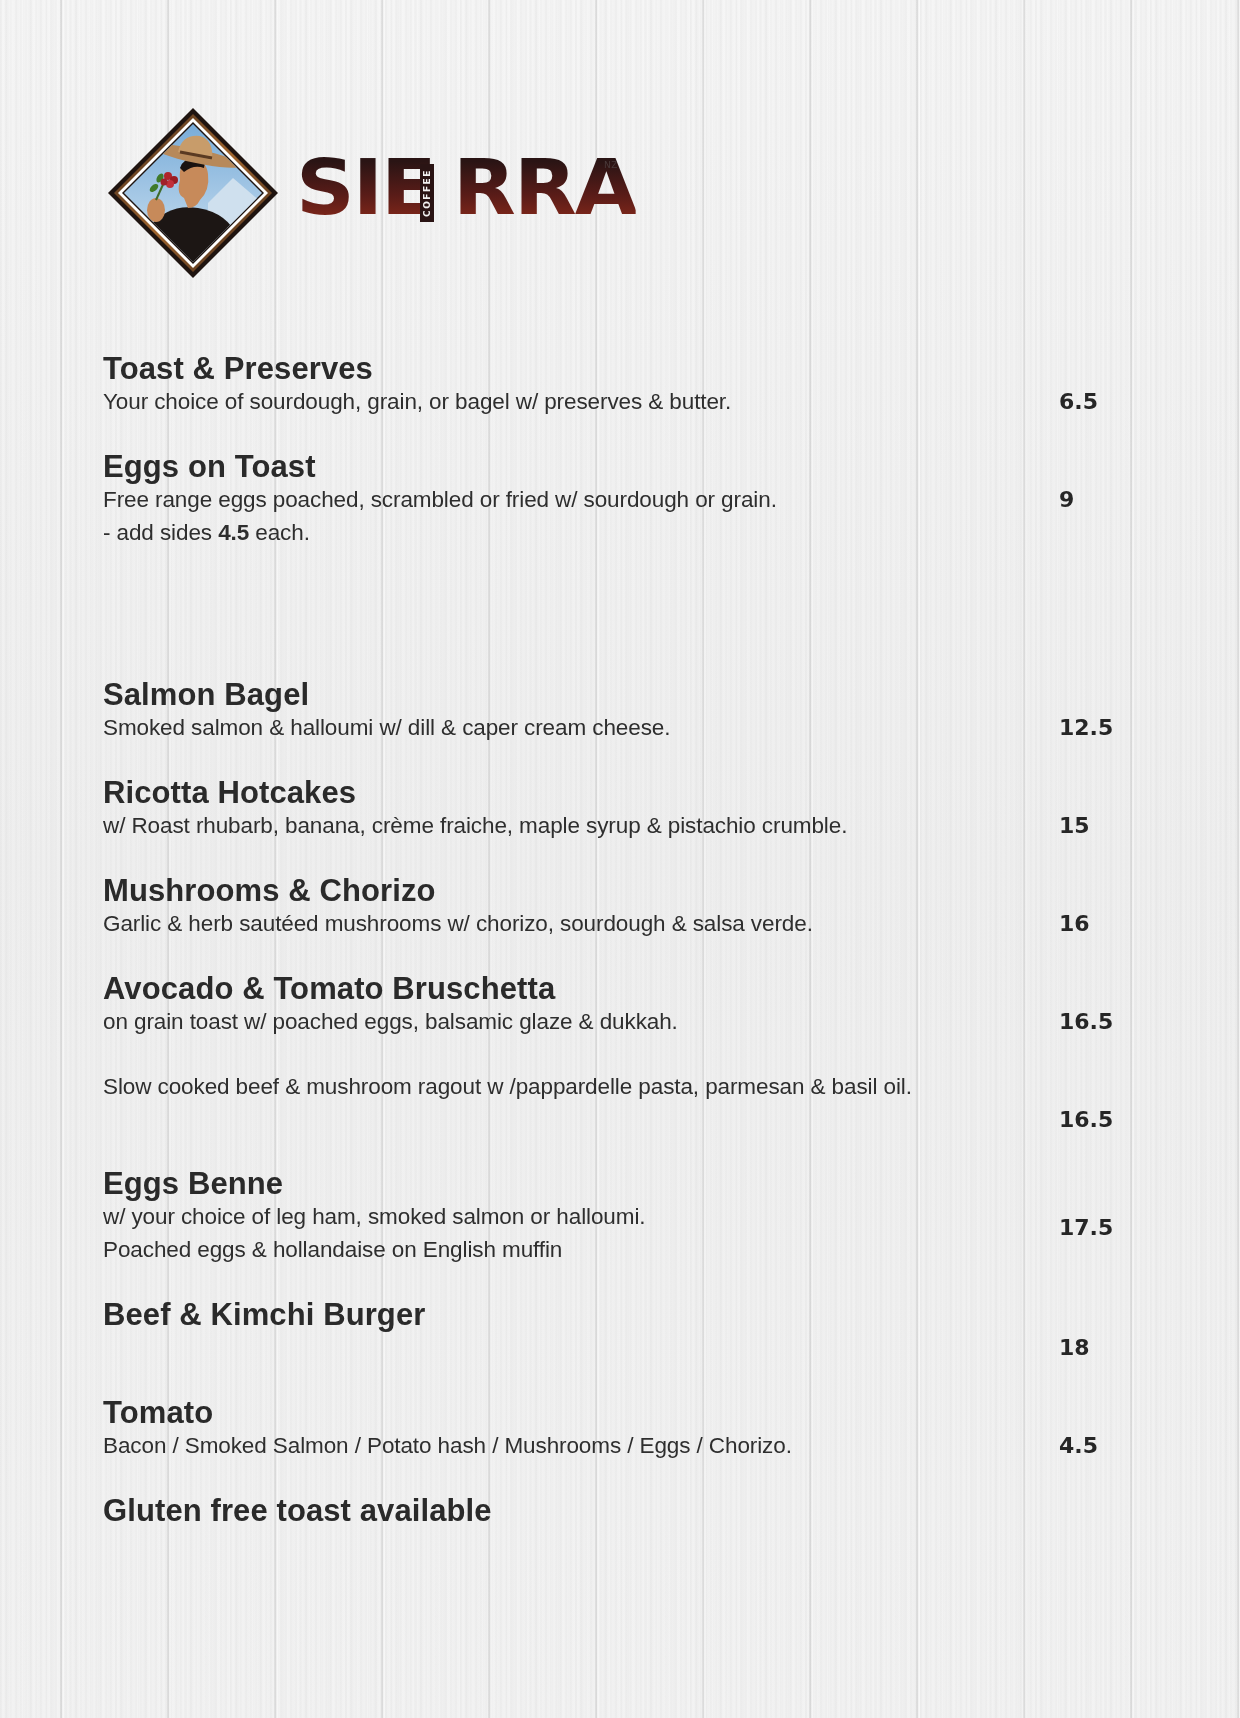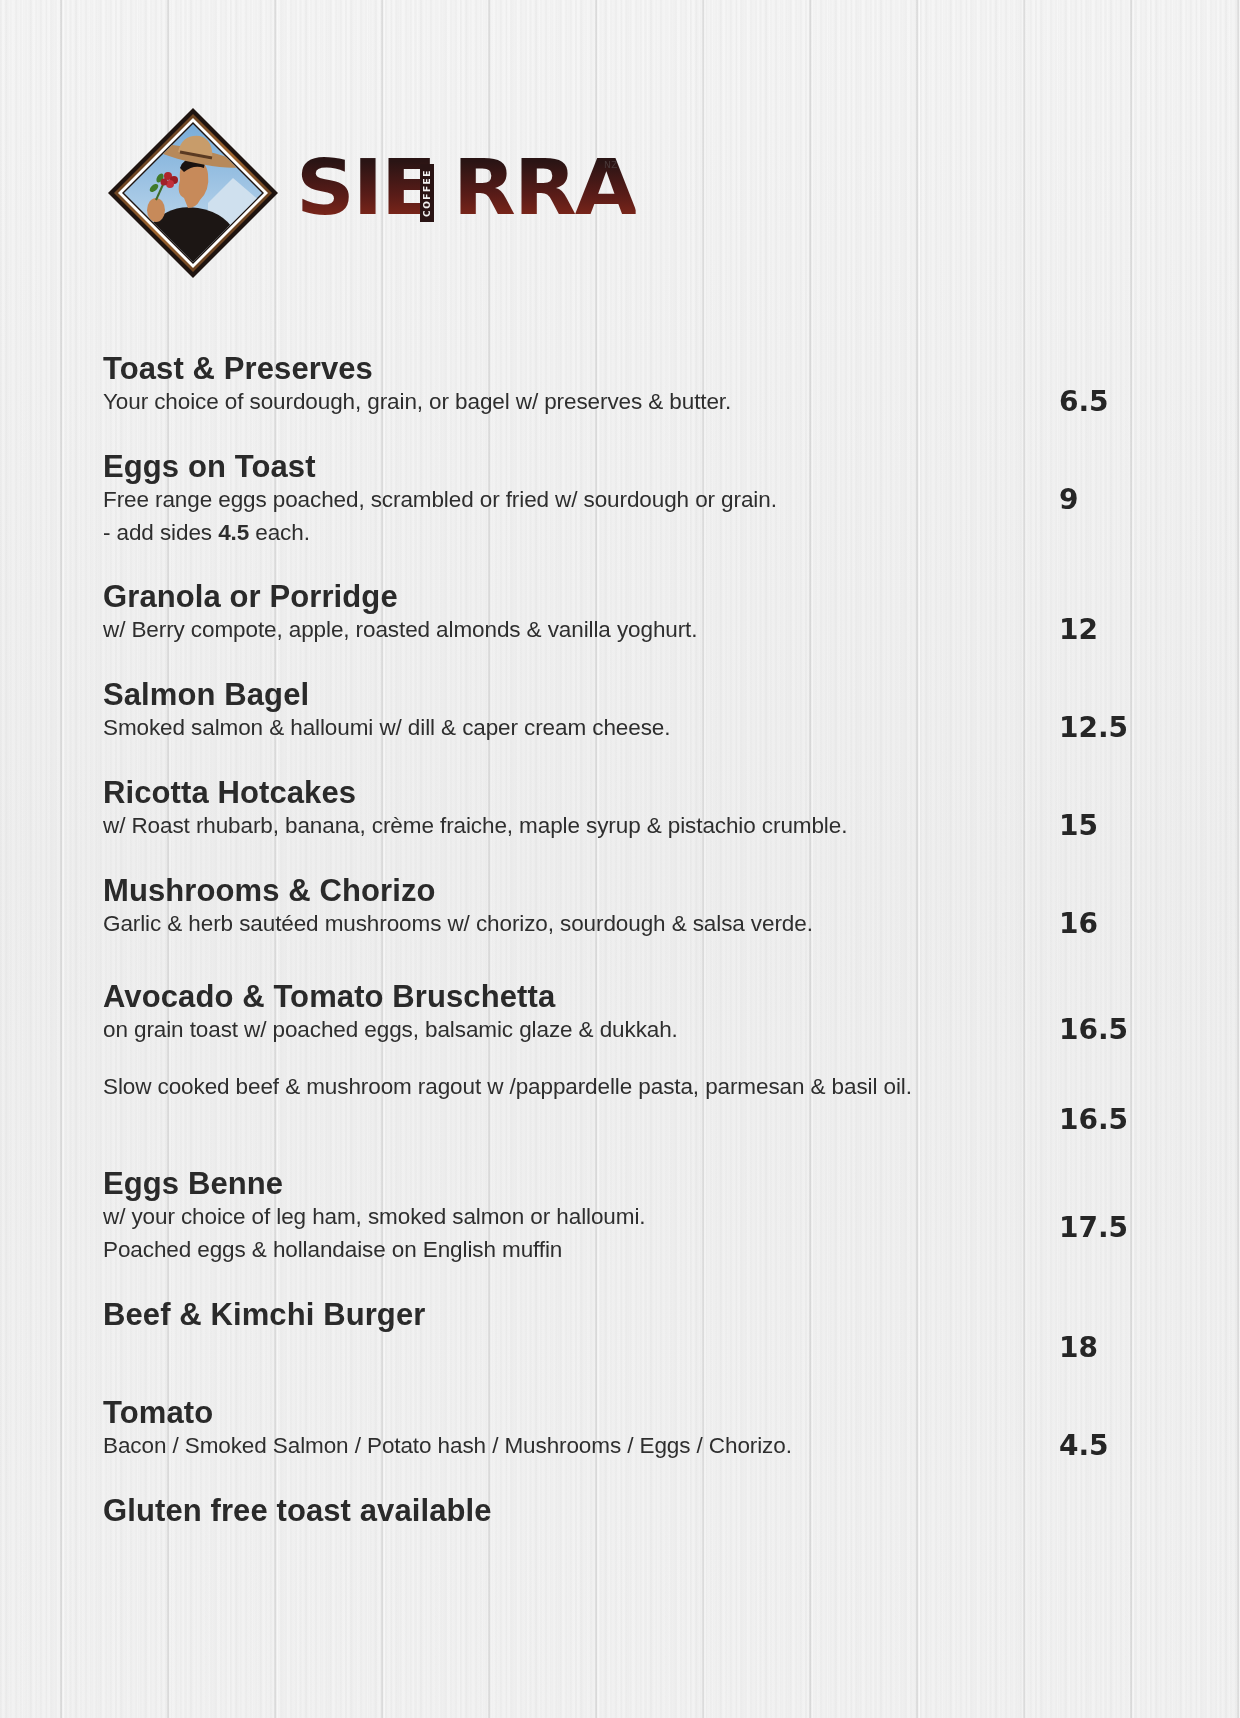--- a/index.html
+++ b/index.html
@@ -86,21 +86,21 @@
   .item .desc {
     display: block;
     font-size: 22.5px; line-height: 33px; font-weight: normal;
     color: #2e2e2e; letter-spacing: -0.1px;
     font-family: "Liberation Sans", sans-serif;
     white-space: nowrap;
   }
   .item .desc b { font-weight: bold; }
   .item .price {
     position: absolute; left: 956px;
-    font-size: 28px; line-height: 33px; font-weight: bold;
+    font-size: 22px; line-height: 33px; font-weight: bold;
     color: #262626;
     font-family: "DejaVu Sans", sans-serif;
   }
 </style>
 </head>
 <body>
 
 <div class="grain"></div>
 
 <div class="logo">
@@ -165,45 +165,40 @@
     <span class="price" style="top:33px;">6.5</span>
   </div>
 
   <div class="item" style="top:450px;">
     <span class="title">Eggs on Toast</span>
     <span class="desc">Free range eggs poached, scrambled or fried w/ sourdough or grain.</span>
     <span class="desc"><span>- add sides </span><b>4.5</b><span> each.</span></span>
     <span class="price" style="top:33px;">9</span>
   </div>
 
-  <div class="item" style="top:580px;">
-    <span class="title">Granola or Porridge</span>
-    <span class="desc">w/ Berry compote, apple, roasted almonds &amp; vanilla yoghurt.</span>
-    <span class="price" style="top:33px;">12</span>
-  </div>
 
   <div class="item" style="top:678px;">
     <span class="title">Salmon Bagel</span>
     <span class="desc">Smoked salmon &amp; halloumi w/ dill &amp; caper cream cheese.</span>
     <span class="price" style="top:33px;">12.5</span>
   </div>
 
   <div class="item" style="top:776px;">
     <span class="title">Ricotta Hotcakes</span>
     <span class="desc">w/ Roast rhubarb, banana, crème fraiche, maple syrup &amp; pistachio crumble.</span>
     <span class="price" style="top:33px;">15</span>
   </div>
 
   <div class="item" style="top:874px;">
     <span class="title">Mushrooms &amp; Chorizo</span>
     <span class="desc">Garlic &amp; herb sautéed mushrooms w/ chorizo, sourdough &amp; salsa verde.</span>
     <span class="price" style="top:33px;">16</span>
   </div>
 
-  <div class="item" style="top:972px;margin-top:8px;">
+  <div class="item" style="top:972px;">
     <span class="title">Avocado &amp; Tomato Bruschetta</span>
     <span class="desc">on grain toast w/ poached eggs, balsamic glaze &amp; dukkah.</span>
     <span class="price" style="top:33px;">16.5</span>
   </div>
 
   <div class="item" style="top:1070px;">
     <span class="desc">Slow cooked beef &amp; mushroom ragout w /pappardelle pasta, parmesan &amp; basil oil.</span>
     <span class="price" style="top:33px;">16.5</span>
   </div>
 

